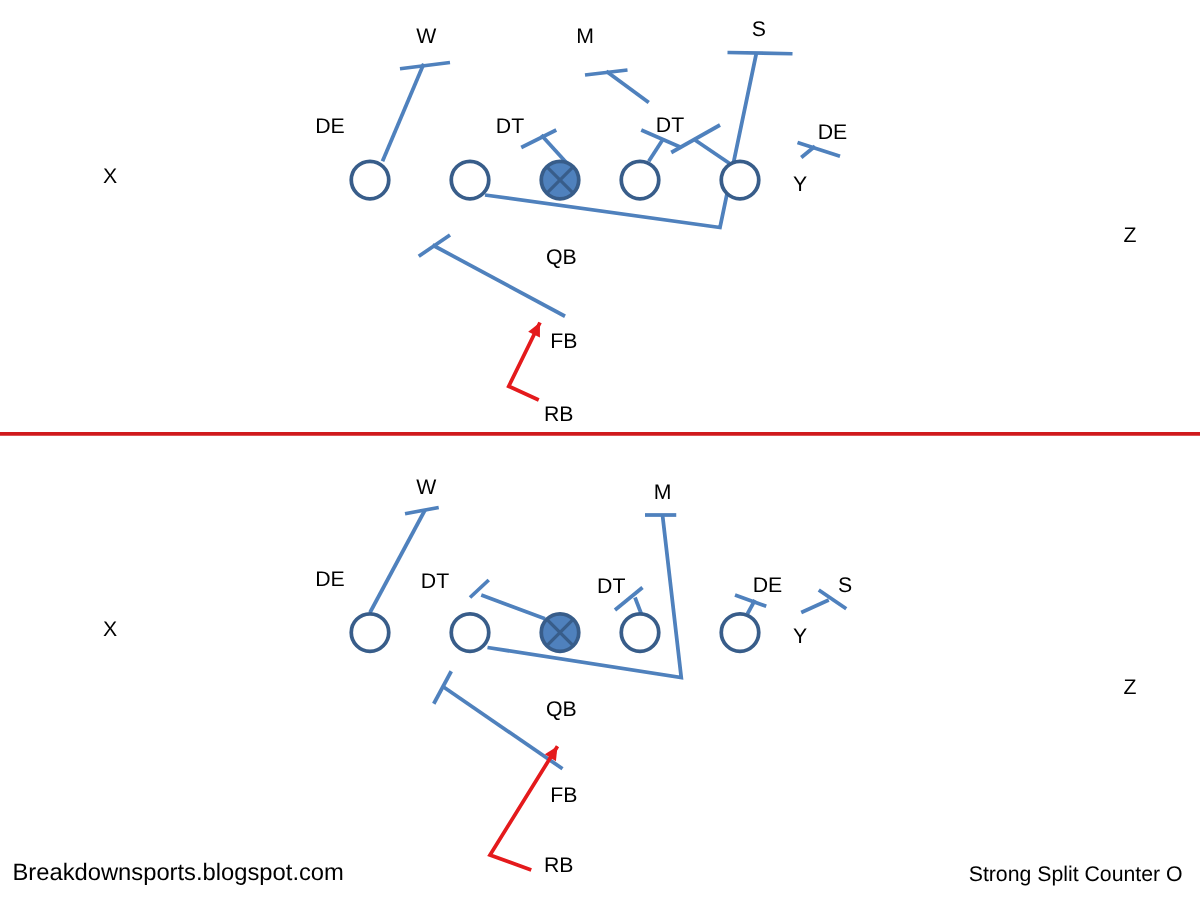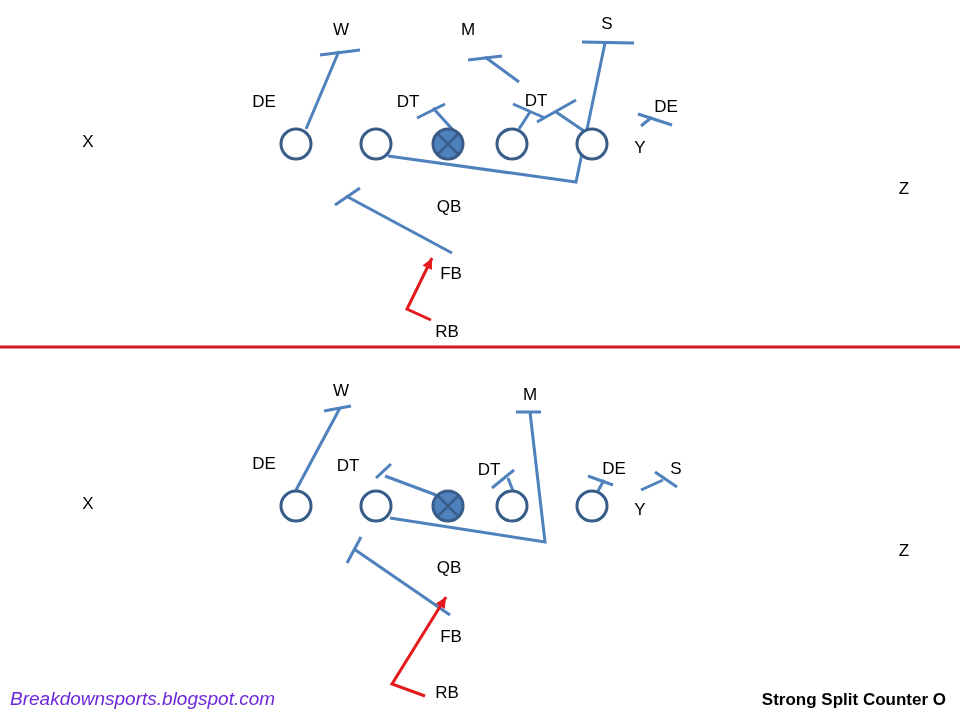--- a/index.html
+++ b/index.html
@@ -1,21 +1,21 @@
 <!DOCTYPE html>
 <html><head>
   <meta charset="utf-8">
   <style>
     html, body { margin: 0; padding: 0; background: #ffffff; }
     body { width: 960px; height: 720px; position: relative; overflow: hidden;
            font-family: "Liberation Sans", "DejaVu Sans", sans-serif; }
     svg { position: absolute; left: 0; top: 0; }
     .lbl { position: absolute; font-size: 17px; color: #000; line-height: 1; white-space: nowrap; transform: translate(-50%, -50%); }
-    .footer-left { position: absolute; left: 10px; top: 688px; font-size: 19px; color: #6d28d9; font-style: italic; }
-    .footer-right { position: absolute; right: 14px; top: 690px; font-size: 17px; font-weight: bold; color: #000; }
+    .footer-left { position: absolute; left: 10px; top: 688px; font-size: 19px; color: #000000; }
+    .footer-right { position: absolute; right: 14px; top: 690px; font-size: 17px; font-weight: normal; color: #000; }
   </style>
 </head>
 <body>
 
 <svg id="field" width="960" height="720">
     <line x1="0" y1="347" x2="960" y2="347" stroke="#d0191c" stroke-width="3"></line>
     <polyline points="306,129 339,51" fill="none" stroke="#4f81bd" stroke-width="3"></polyline>
     <polyline points="320,55 360,50" fill="none" stroke="#4f81bd" stroke-width="3"></polyline>
     <polyline points="453,130 433,108" fill="none" stroke="#4f81bd" stroke-width="3"></polyline>
     <polyline points="417,118 445,104" fill="none" stroke="#4f81bd" stroke-width="3"></polyline>

